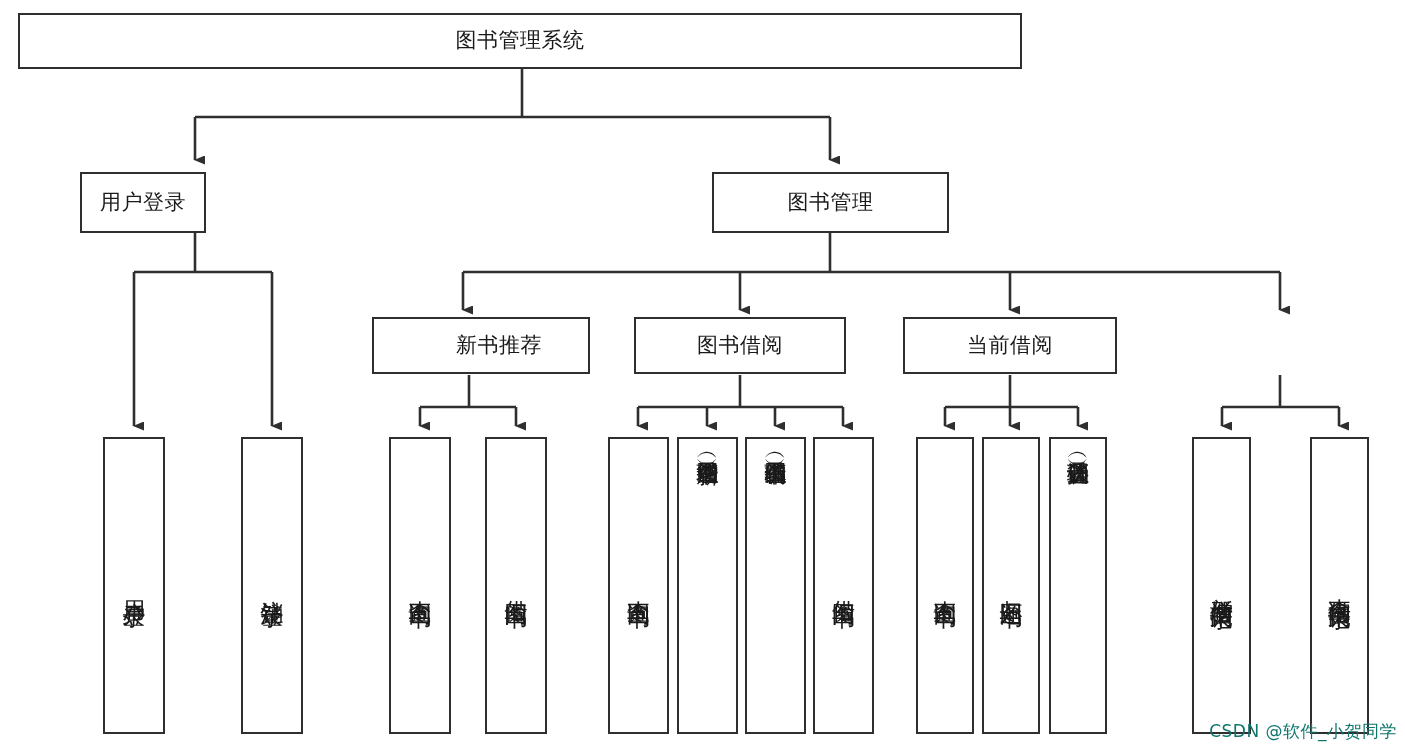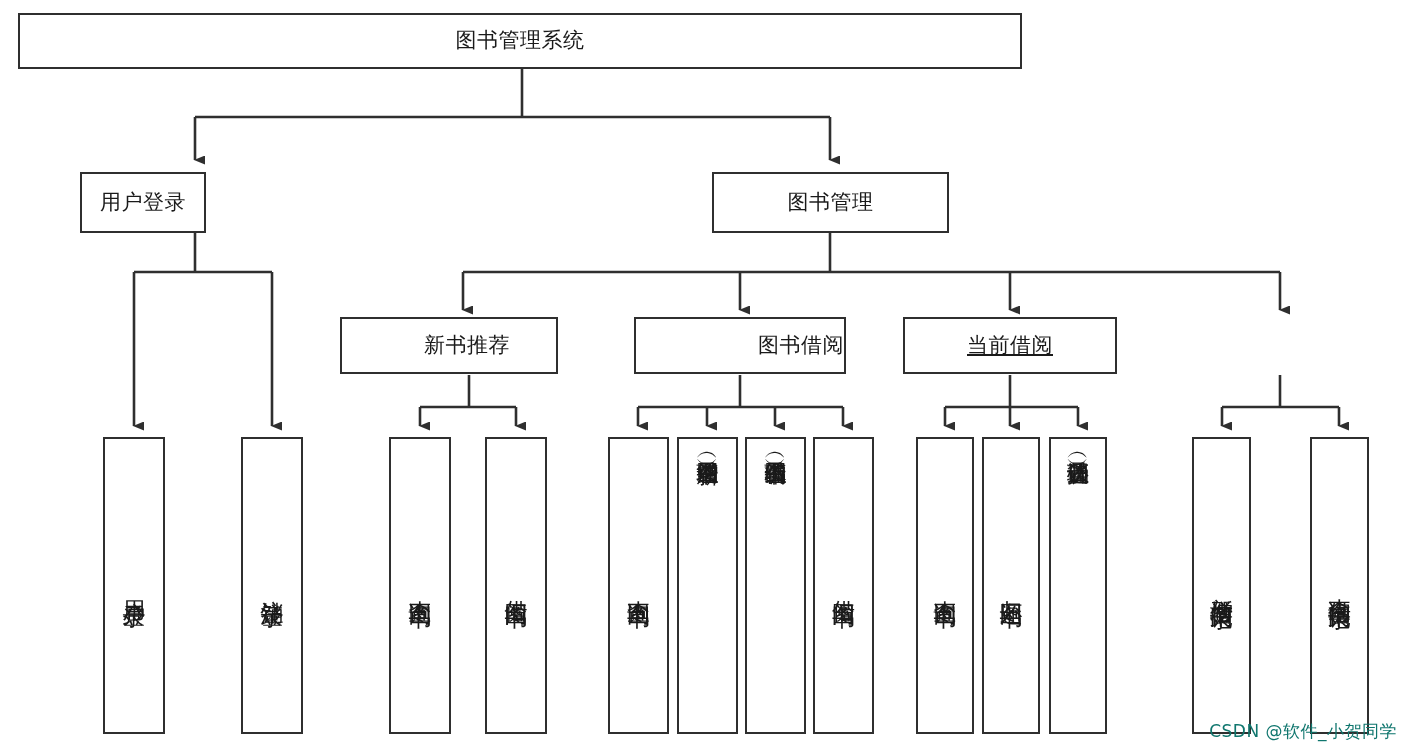--- a/index.html
+++ b/index.html
@@ -137,29 +137,29 @@
   </div>
 
   <div class="node h-node" style="left:80px; top:172px; width:126px; height:61px;">
     <span class="node-label">用户登录</span>
   </div>
 
   <div class="node h-node" style="left:712px; top:172px; width:237px; height:61px;justify-content:center;">
     <span class="node-label">图书管理</span>
   </div>
 
-  <div class="node h-node" style="left:340px; top:317px; width:218px; height:57px;padding-left:36px;">
+  <div class="node h-node" style="left:372px; top:317px; width:218px; height:57px;padding-left:36px;">
     <span class="node-label">新书推荐</span>
   </div>
 
-  <div class="node h-node" style="left:634px; top:317px; width:212px; height:57px;justify-content:flex-end;">
+  <div class="node h-node" style="left:634px; top:317px; width:212px; height:57px;">
     <span class="node-label">图书借阅</span>
   </div>
 
-  <div class="node h-node" style="left:903px; top:317px; width:214px; height:57px;text-decoration:underline;">
+  <div class="node h-node" style="left:903px; top:317px; width:214px; height:57px;">
     <span class="node-label">当前借阅</span>
   </div>
 
 
   <div class="node v-node mid-text" style="left:103px; top:437px; width:62px; height:297px;">
     <span class="node-label">用户登录</span>
   </div>
 
   <div class="node v-node mid-text" style="left:241px; top:437px; width:62px; height:297px;">
     <span class="node-label">注销登录</span>

